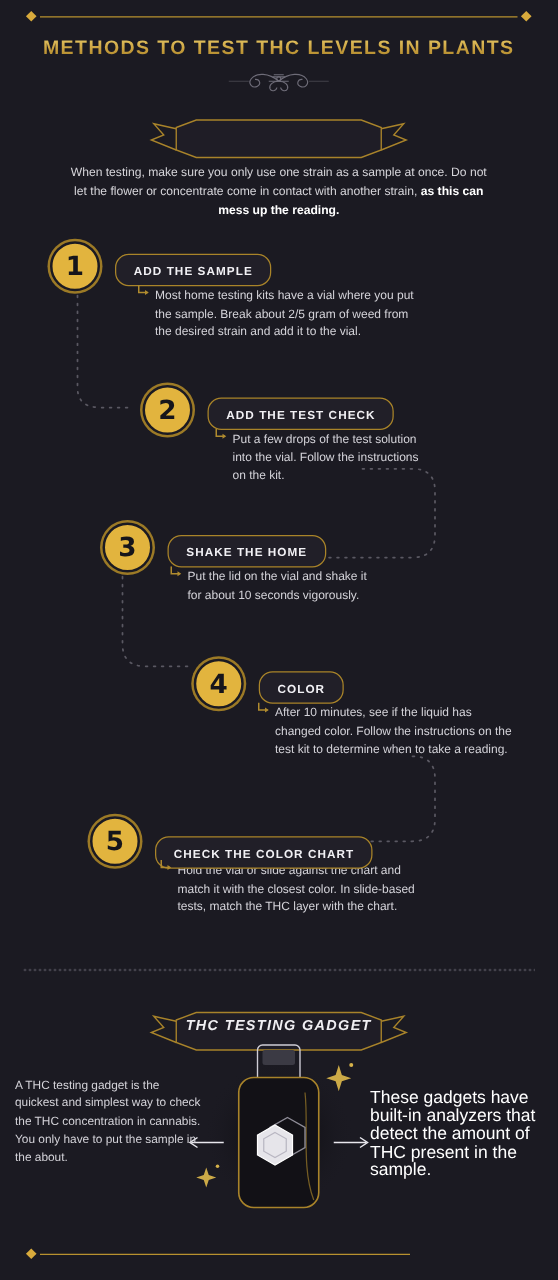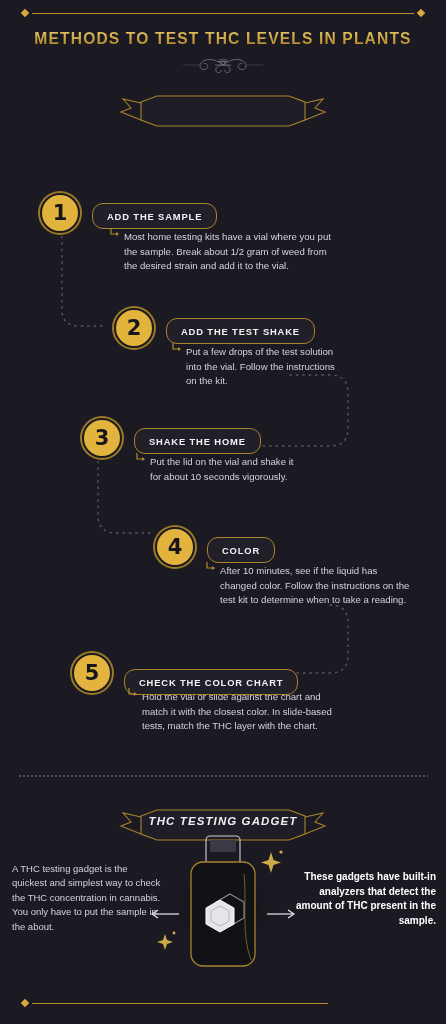--- a/index.html
+++ b/index.html
@@ -92,21 +92,21 @@
 
   
   .gadget-wrap { position:absolute; top:840px; left:0; right:0; height:160px; }
   .gadget-svg { position:absolute; left:50%; transform:translateX(-50%); top:-10px; }
   .g-left {
     position:absolute; left:12px; top:22px; width:150px;
     font-size:9.5px; line-height:14.4px; color:#d4d3d9;
   }
   .g-right {
     position:absolute; right:10px; top:30px; width:140px;
-    font-size:10px; line-height:14.6px; color:#ffffff; font-weight:bold;text-align:right;
+    font-size:14px; line-height:14.6px; color:#ffffff; font-weight:normal;
   }
 
   
   .logo { position:absolute; right:18px; bottom:28px; width:92px; text-align:center; }
   .logo .name {
     color:#9b99a3; font-size:9px; letter-spacing:2.1px; font-weight:bold;
     font-family:"Liberation Serif", serif; margin-top:1px;
   }
   .logo .sub {
     color:#5e5c67; font-size:3.6px; letter-spacing:1.2px; margin-top:2px;
@@ -146,20 +146,23 @@
       <svg width="212" height="40" viewBox="0 0 212 40">
         <g fill="none" stroke="#a8832a" stroke-width="1.1">
           <path d="M24 10 L40 4 L172 4 L188 10 L188 28 L172 34 L40 34 L24 28 Z" fill="#1f1d26"></path>
           <path d="M24 11 L6 7 L14 16 L4 20 L24 28"></path>
           <path d="M188 11 L206 7 L198 16 L208 20 L188 28"></path>
         </g>
       </svg>
     </div>
   </div>
 
+  <div class="intro">
+    <span>When testing, make sure you only use one strain as a sample at once. Do not let the flower or concentrate come in contact with another strain, </span><b>as this can mess up the reading.</b>
+  </div>
 
   <svg class="conn" style="left:0;top:185px;width:446px;height:600px">
     <g fill="none" stroke="#5a5862" stroke-width="1.4" stroke-linecap="round" stroke-dasharray="1.4 5">
 
       <path d="M62 45 L62 125 Q62 141 80 141 L105 141"></path>
 
       <path d="M290 190 L330 190 Q348 190 348 208 L348 243 Q348 261 330 261 L238 261"></path>
 
       <path d="M98 270 L98 330 Q98 348 116 348 L152 348"></path>
 
@@ -167,26 +170,26 @@
     </g>
   </svg>
 
   <div class="step">
     <div class="badge" style="left:40px; top:193px">1</div>
     <div class="pill" style="left:92px; top:203px">ADD THE SAMPLE</div>
     <svg class="arrowhook" style="left:110px; top:228px" viewBox="0 0 10 10">
       <path d="M1 0 L1 6 L8 6" fill="none" stroke="#b08b2e" stroke-width="1.2"></path>
       <path d="M6 4 L9 6 L6 8 Z" fill="#b08b2e"></path>
     </svg>
-    <div class="body" style="left:124px; top:230px; width:214px">Most home testing kits have a vial where you put the sample. Break about 1/2 gram of weed from the desired strain and add it to the vial.</div>
+    <div class="body" style="left:124px; top:230px; width:214px">Most home testing kits have a vial where you put the sample. Break about 2/5 gram of weed from the desired strain and add it to the vial.</div>
   </div>
 
   <div class="step">
     <div class="badge" style="left:114px; top:308px">2</div>
-    <div class="pill" style="left:166px; top:318px">ADD THE TEST SHAKE</div>
+    <div class="pill" style="left:166px; top:318px">ADD THE TEST CHECK</div>
     <svg class="arrowhook" style="left:172px; top:343px" viewBox="0 0 10 10">
       <path d="M1 0 L1 6 L8 6" fill="none" stroke="#b08b2e" stroke-width="1.2"></path>
       <path d="M6 4 L9 6 L6 8 Z" fill="#b08b2e"></path>
     </svg>
     <div class="body" style="left:186px; top:345px; width:152px">Put a few drops of the test solution into the vial. Follow the instructions on the kit.</div>
   </div>
 
   <div class="step">
     <div class="badge" style="left:82px; top:418px">3</div>
     <div class="pill" style="left:134px; top:428px">SHAKE THE HOME</div>

